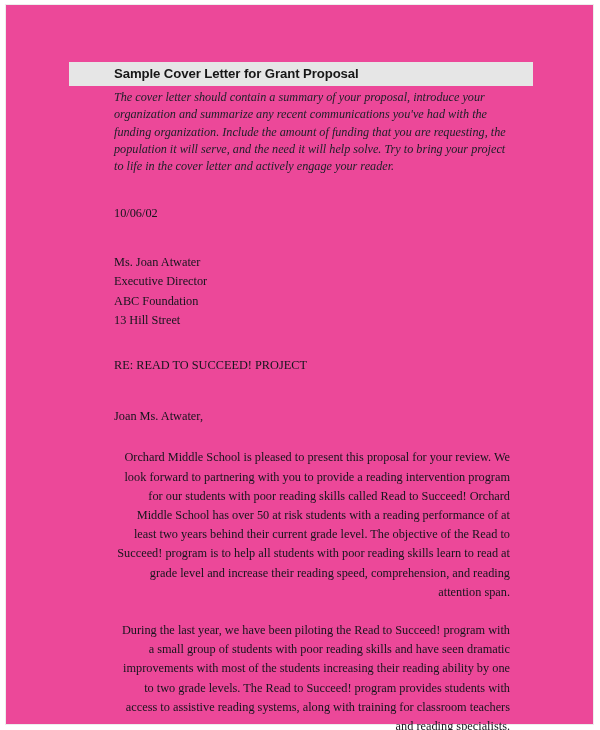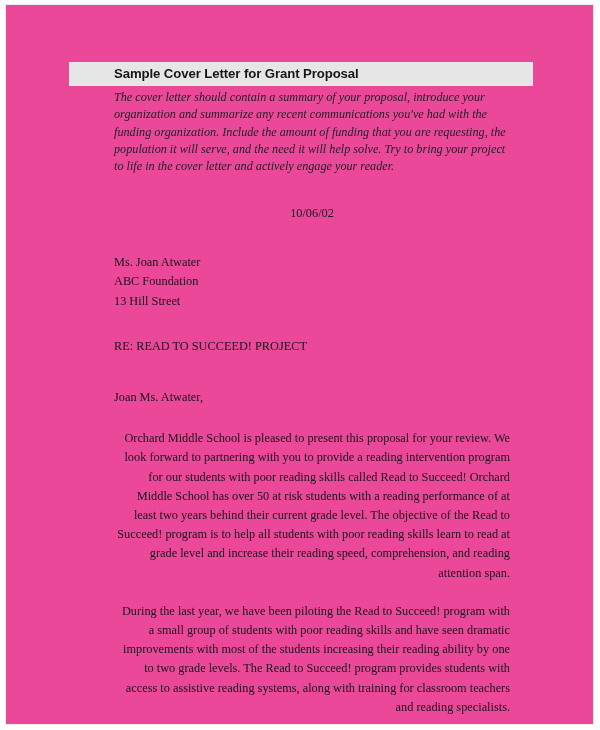--- a/index.html
+++ b/index.html
@@ -69,21 +69,20 @@
     left: 108px;
     top: 199px;
     width: 396px;
     font-size: 12.3px;
     line-height: 19.2px;
     color: #15151c;
   }
 
   .date-line {
     margin: 0 0 30px 0;
-    text-align: center;
   }
 
   .address-block {
     margin: 0 0 26px 0;
   }
   .address-block .addr-line {
     display: block;
     margin: 0;
   }
 
@@ -113,20 +112,21 @@
   </div>
 
   <div class="intro-note">The cover letter should contain a summary of your proposal, introduce your organization and summarize any recent communications you've had with the funding organization. Include the amount of funding that you are requesting, the population it will serve, and the need it will help solve. Try to bring your project to life in the cover letter and actively engage your reader.</div>
 
   <div class="letter-body">
 
     <div class="date-line">10/06/02</div>
 
     <div class="address-block">
       <span class="addr-line">Ms. Joan Atwater</span>
+      <span class="addr-line">Executive Director</span>
       <span class="addr-line">ABC Foundation</span>
       <span class="addr-line">13 Hill Street</span>
     </div>
 
     <div class="subject-line">RE: READ TO SUCCEED! PROJECT</div>
 
     <div class="salutation">Joan Ms. Atwater,</div>
 
     <div class="body-paragraph">Orchard Middle School is pleased to present this proposal for your review. We look forward to partnering with you to provide a reading intervention program for our students with poor reading skills called Read to Succeed! Orchard Middle School has over 50 at risk students with a reading performance of at least two years behind their current grade level. The objective of the Read to Succeed! program is to help all students with poor reading skills learn to read at grade level and increase their reading speed, comprehension, and reading attention span.</div>
 

